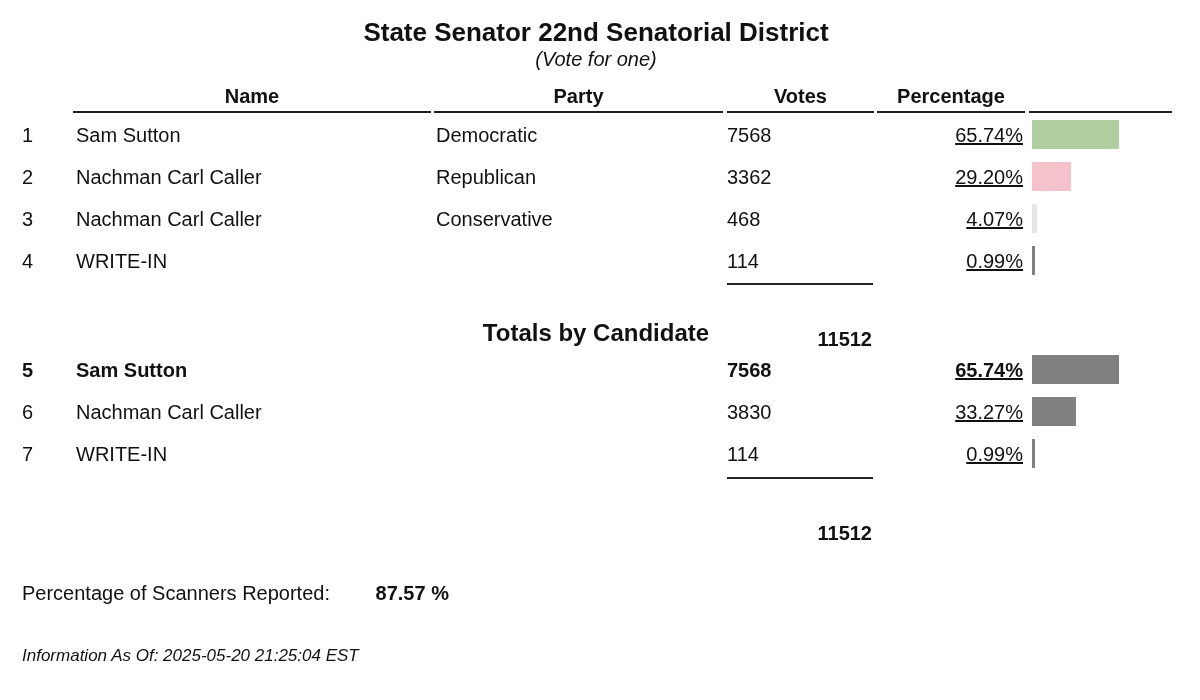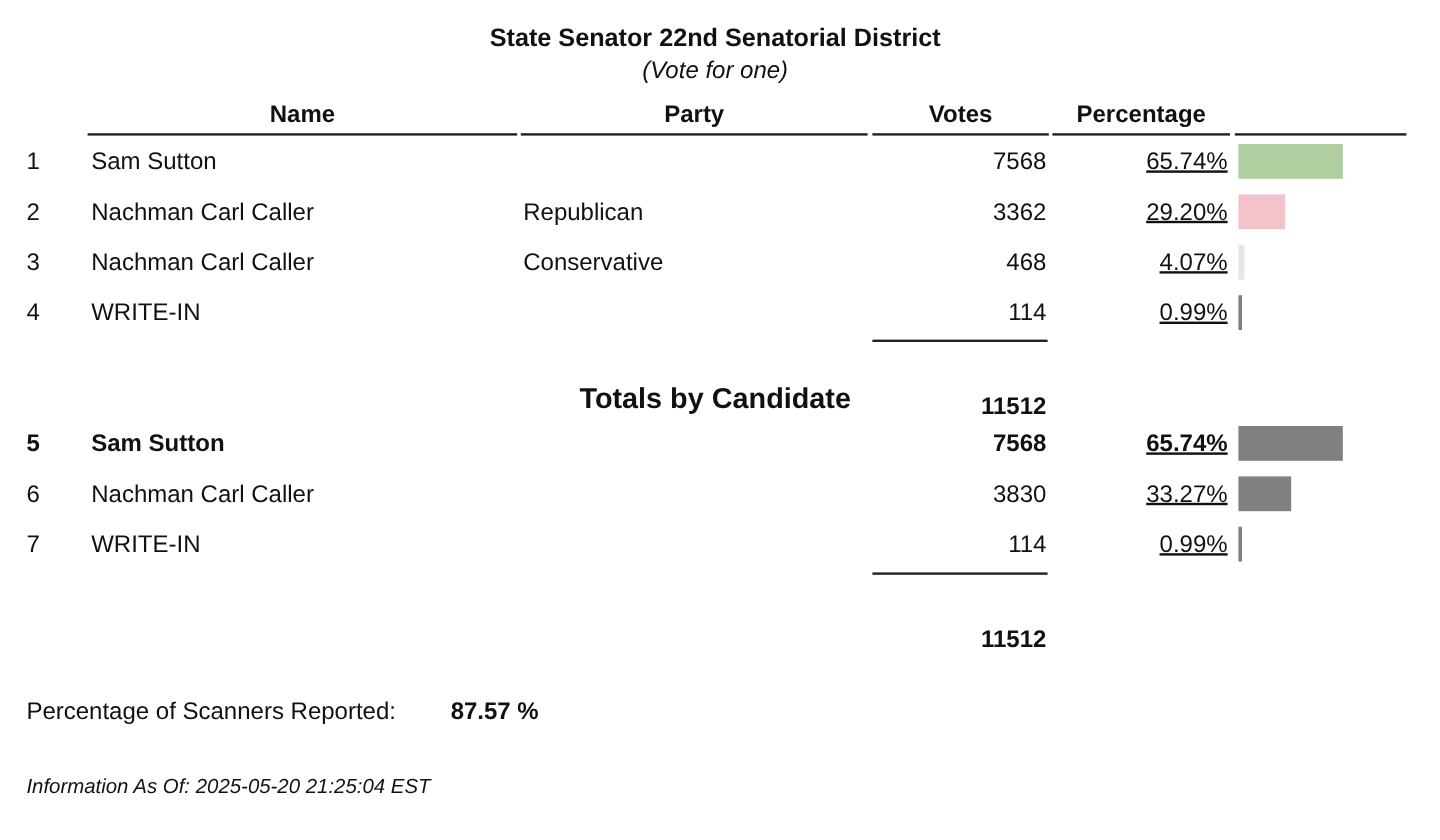--- a/index.html
+++ b/index.html
@@ -13,21 +13,21 @@
     position: relative;
     overflow: hidden;
     font-family: "Liberation Sans", sans-serif;
     color: #111111;
   }
   .title {
     position: absolute;
     left: 0; width: 1192px;
     top: 19px;
     text-align: center;
-    font-size: 21px;
+    font-size: 26px;
     font-weight: bold;
     line-height: 26px;
   }
   .subtitle {
     position: absolute;
     left: 0; width: 1192px;
     top: 46px;
     text-align: center;
     font-size: 20px;
     font-style: italic;
@@ -49,21 +49,21 @@
     width: 1200px;
     height: 42px;
     font-size: 20px;
     line-height: 42px;
   }
   .row.bold { font-weight: bold; }
   .cell { position: absolute; top: 0; height: 42px; white-space: nowrap; }
   .c-num { left: 22px; width: 40px; }
   .c-name { left: 76px; width: 350px; }
   .c-party { left: 436px; width: 285px; }
-  .c-votes { left: 727px; width: 145px; text-align: right; }
+  .c-votes { left: 727px; width: 145px; }
   .c-pct { left: 877px; width: 146px; text-align: right; text-decoration: underline; }
   .c-bar { left: 1032px; width: 140px; }
   .bar {
     position: absolute;
     left: 0;
     top: 6px;
     height: 29px;
   }
   .sumline {
     position: absolute;
@@ -117,20 +117,21 @@
 <div>
   <div class="hdr" style="left:73px;width:358px;">Name</div>
   <div class="hdr" style="left:434px;width:289px;">Party</div>
   <div class="hdr" style="left:727px;width:147px;">Votes</div>
   <div class="hdr" style="left:877px;width:148px;">Percentage</div>
   <div class="hdr" style="left:1029px;width:143px;"></div>
 
   <div class="row" style="top:114px;">
     <span class="cell c-num">1</span>
     <span class="cell c-name">Sam Sutton</span>
+    <span class="cell c-party">Democratic</span>
     <span class="cell c-votes">7568</span>
     <span class="cell c-pct">65.74%</span>
     <span class="cell c-bar">
       <span class="bar" style="width: 87px; background: rgb(176, 207, 160);"></span>
     </span>
   </div>
   <div class="row" style="top:156px;">
     <span class="cell c-num">2</span>
     <span class="cell c-name">Nachman Carl Caller</span>
     <span class="cell c-party">Republican</span>

